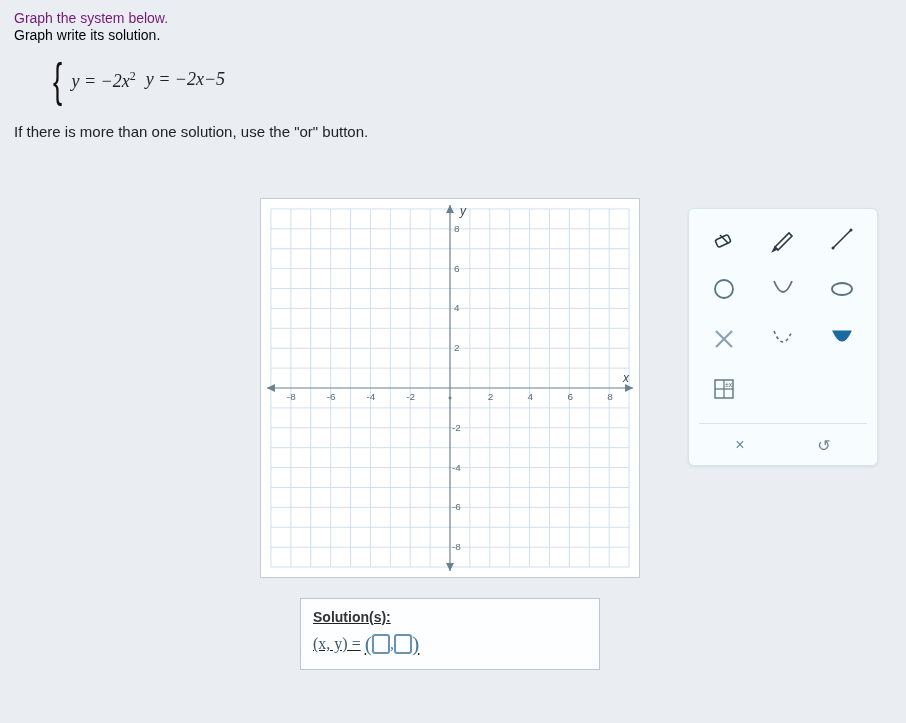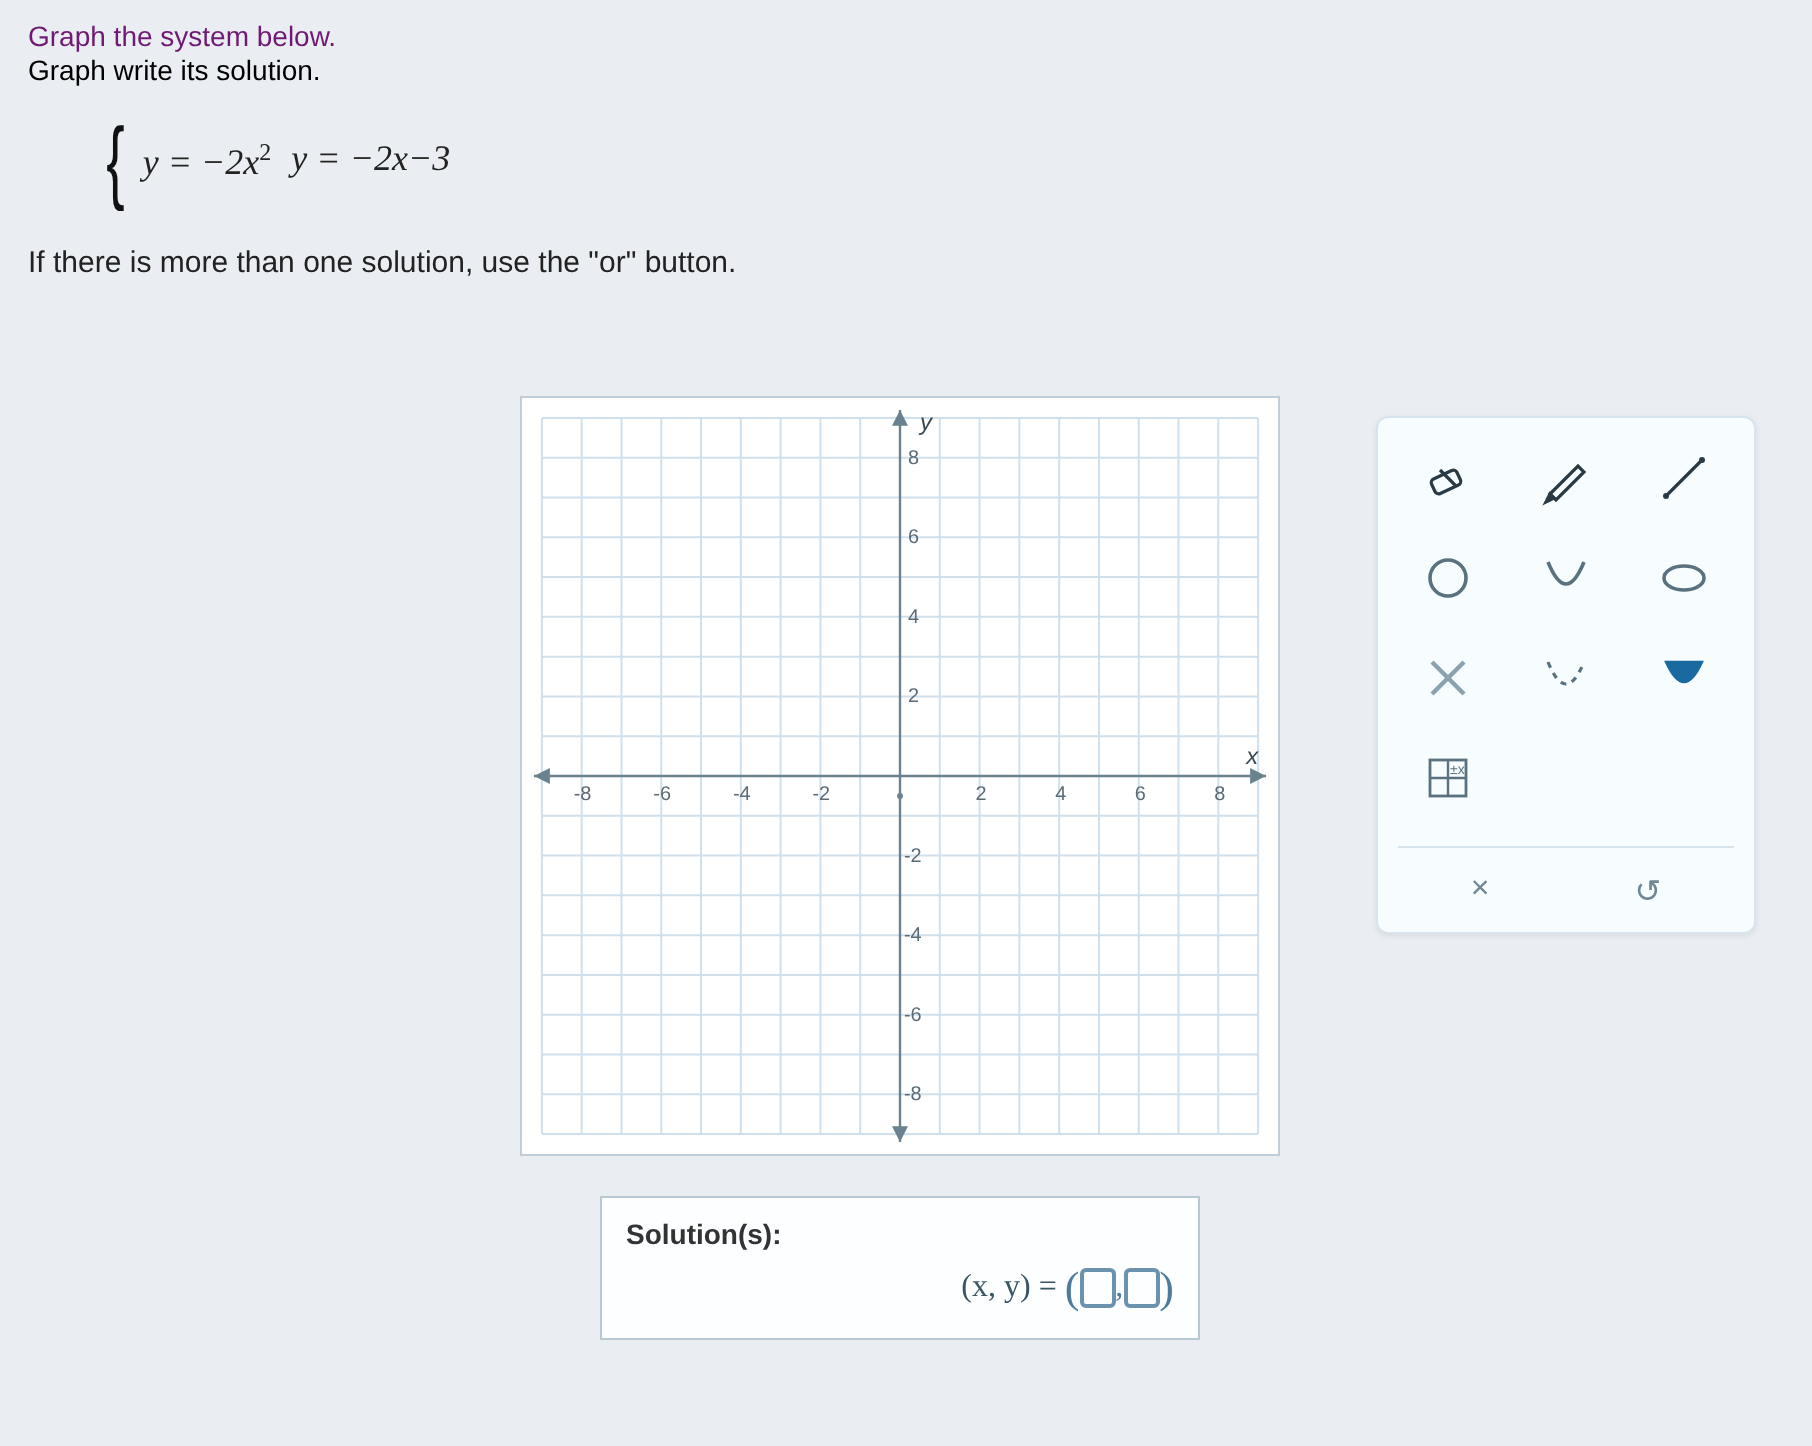--- a/index.html
+++ b/index.html
@@ -94,23 +94,24 @@
 
   
   .solbox {
     position: absolute;
     left: 300px;
     top: 430px;
     width: 300px;
     border: 1px solid #b8c7d1;
     background: #fcfeff;
     padding: 10px 12px 12px;
+    text-decoration: underline;
   }
   .sol-title { font-size: 14px; color: #333; font-weight: 600; margin-bottom: 6px; }
-  .sol-expr { font-family: "Times New Roman", serif; font-size: 16px; color: #3a5564; display: flex; align-items: center; gap: 4px; justify-content: flex-end; }
+  .sol-expr { font-family: "Times New Roman", serif; font-size: 16px; color: #3a5564; display: flex; align-items: center; gap: 4px; }
   .blank {
     display: inline-block;
     width: 18px;
     height: 20px;
     border: 2px solid #6b93b0;
     border-radius: 3px;
     vertical-align: middle;
   }
   .paren {
     display: inline-flex;
@@ -125,21 +126,21 @@
   <div class="q-line1">Graph the system below.</div>
   <div class="q-line2">Graph write its solution.</div>
 
   <div class="system">
     <div class="brace">{</div>
     <div class="eqs">
       <div class="eq">
         <span>y</span> = <span>−2x</span><span class="sup">2</span>
       </div>
       <div class="eq">
-        <span>y</span> = <span>−2x−3</span>
+        <span>y</span> = <span>−2x−5</span>
       </div>
     </div>
   </div>
 
   <div class="instr">If there is more than one solution, use the "or" button.</div>
 </div>
 
 <div class="work-area">
 
   <div class="graph">

